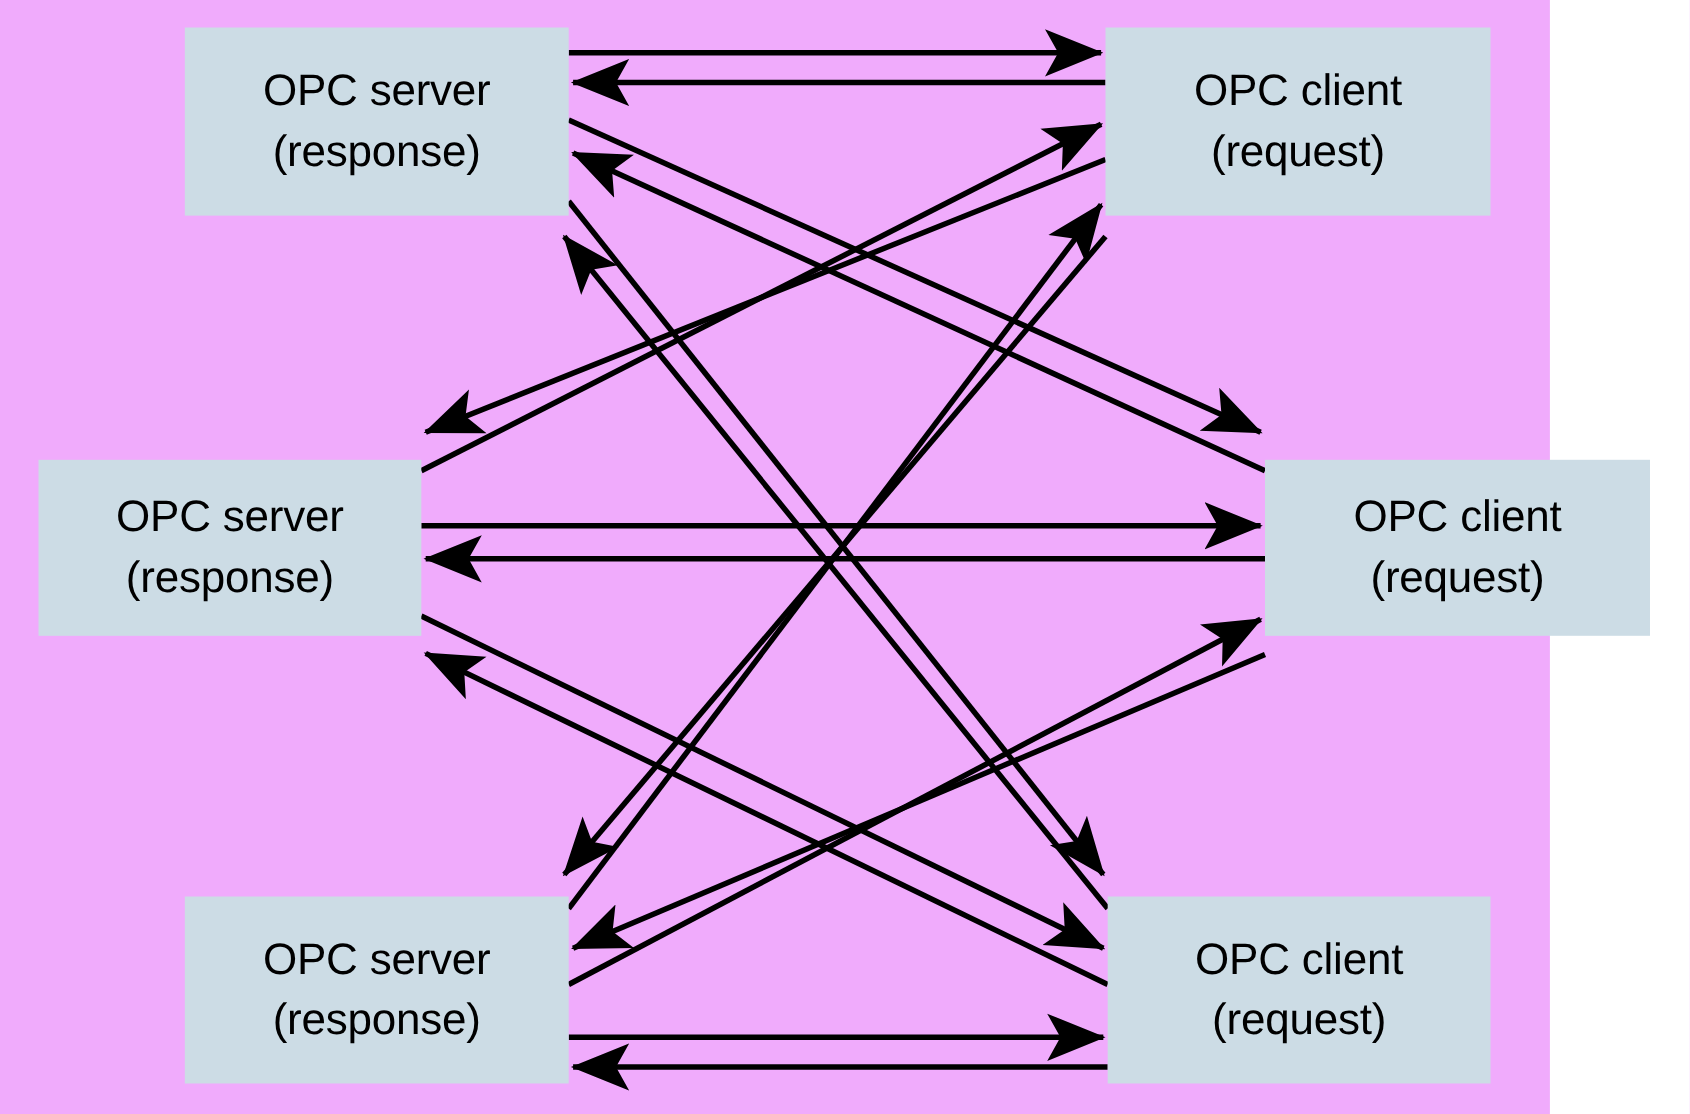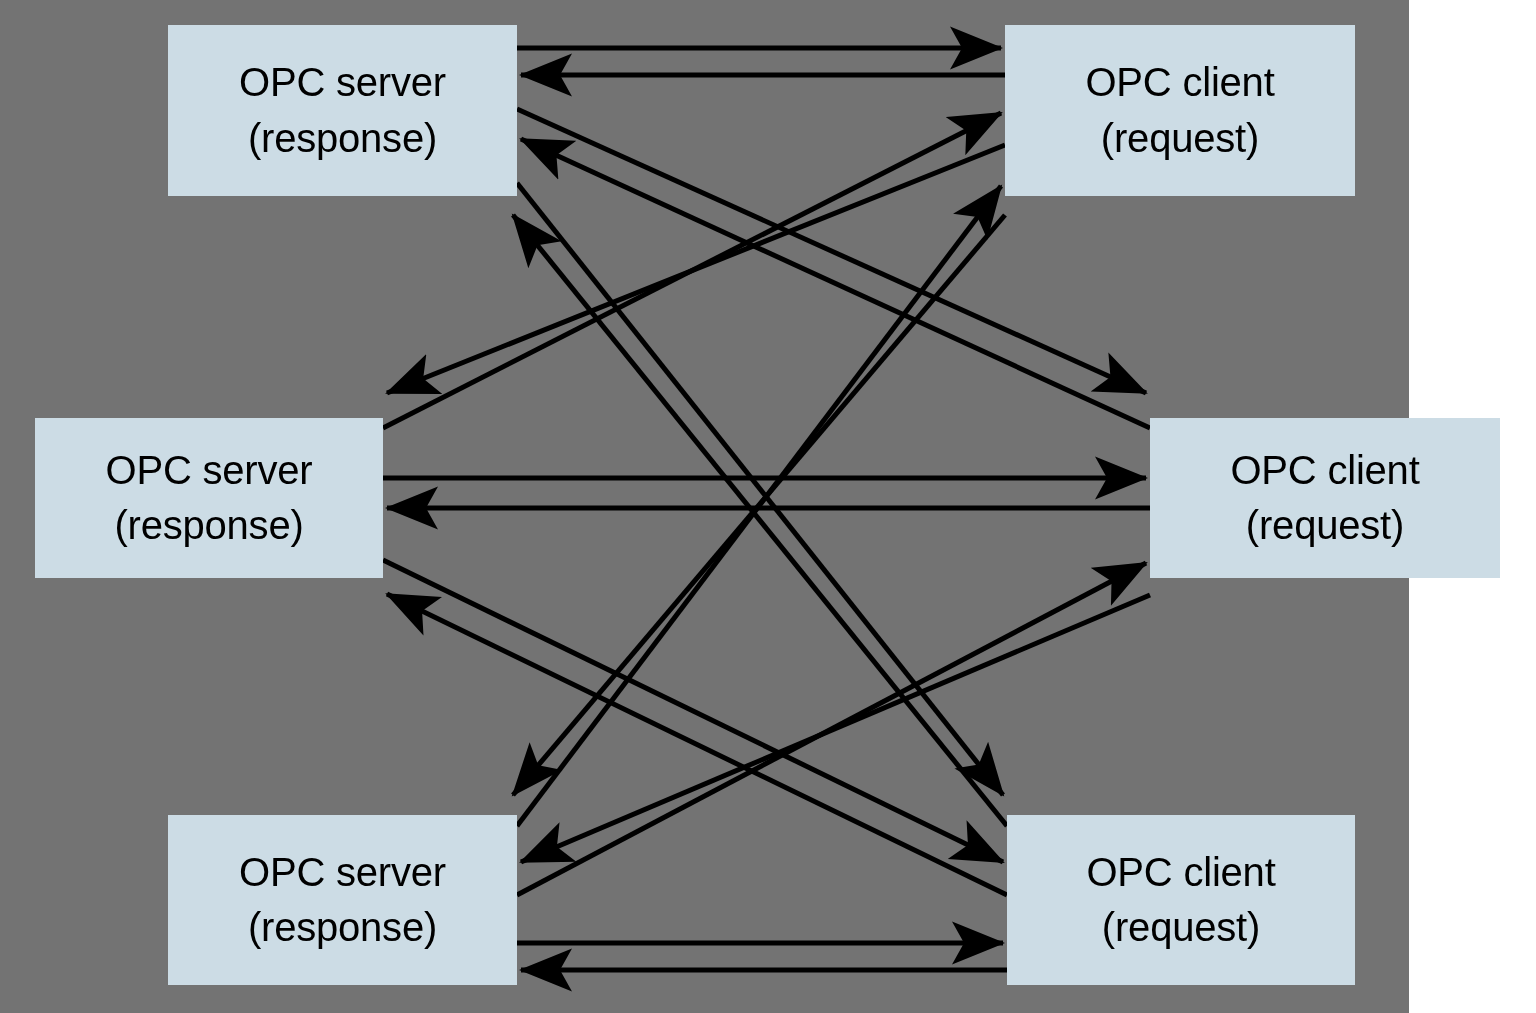--- a/index.html
+++ b/index.html
@@ -11,21 +11,21 @@
   body {
     width: 1536px;
     height: 1013px;
     font-family: "Liberation Sans", sans-serif;
     overflow: hidden;
   }
   #diagram-root {
     position: relative;
     width: 1409px;
     height: 1013px;
-    background: #737373;
+    background: #f0abfc;
   }
   svg.canvas {
     position: absolute;
     top: 0;
     left: 0;
     width: 1536px;
     height: 1013px;
     display: block;
   }
   .node-box {

